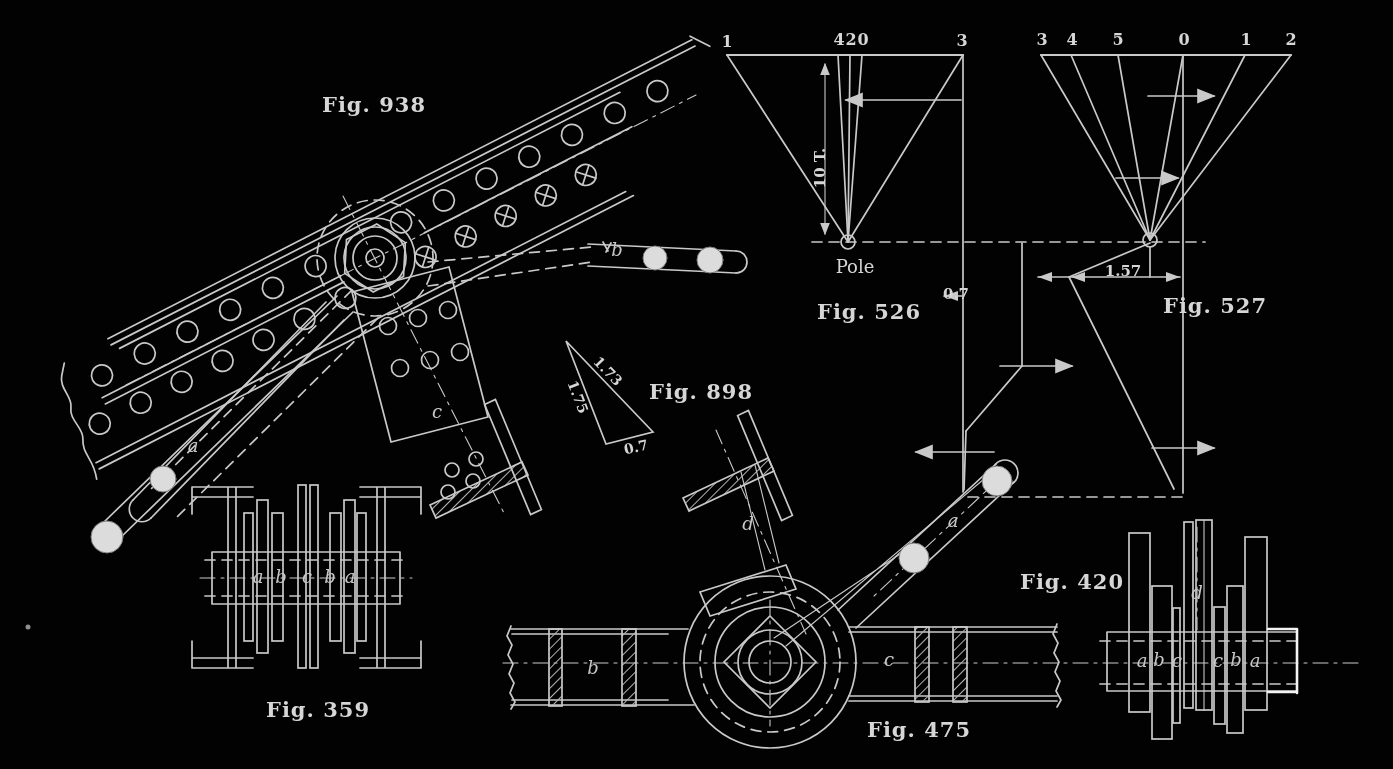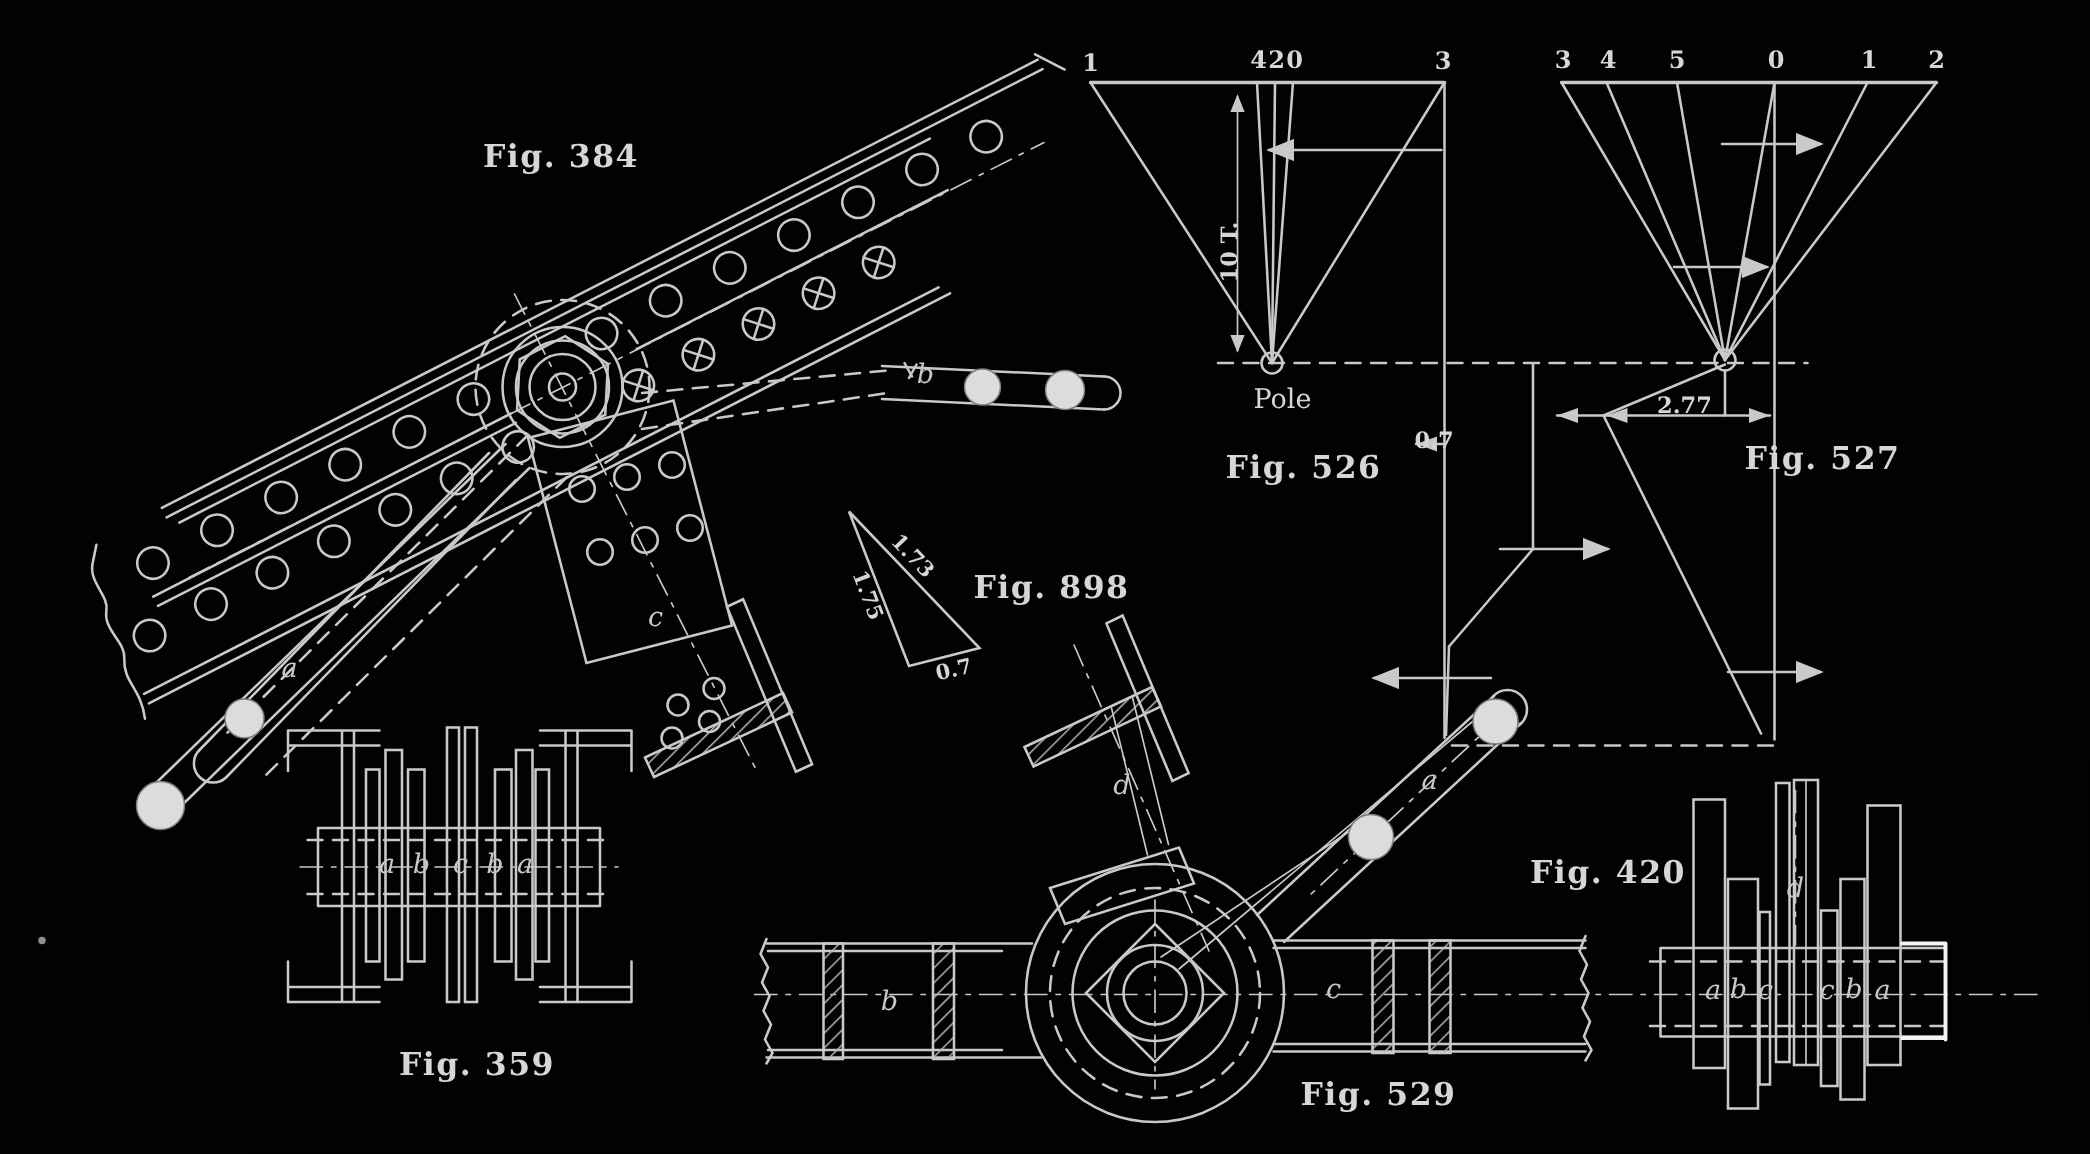--- a/index.html
+++ b/index.html
@@ -263,21 +263,21 @@
     <rect x="1214" y="607" width="11" height="117"></rect>
     <rect x="1227" y="586" width="16" height="147"></rect>
     <rect x="1245" y="537" width="22" height="173"></rect>
     <line class="dd thin" x1="1197" y1="527" x2="1197" y2="630"></line>
     <path class="bright" d="M1297,629 V693 M1268,629 H1297 M1268,692 H1297"></path>
   </g>
 
   <circle class="dot" cx="28" cy="627" r="2.5"></circle>
 </svg>
 
-<span class="t cap" style="left:374px;top:104px">Fig. 384</span>
+<span class="t cap" style="left:374px;top:104px">Fig. 938</span>
 <span class="t lt" style="left:193px;top:446px">a</span>
 <span class="t lt" style="left:617px;top:250px">b</span>
 <span class="t lt" style="left:437px;top:412px">c</span>
 
 <span class="t cap" style="left:318px;top:709px">Fig. 359</span>
 <span class="t lt" style="left:258px;top:577px">a</span>
 <span class="t lt" style="left:281px;top:577px">b</span>
 <span class="t lt" style="left:307px;top:577px">c</span>
 <span class="t lt" style="left:330px;top:577px">b</span>
 <span class="t lt" style="left:350px;top:577px">a</span>
@@ -293,28 +293,28 @@
 
 <span class="t dim" style="left:956px;top:294px">0.7</span>
 
 <span class="t cap" style="left:1215px;top:305px">Fig. 527</span>
 <span class="t num" style="left:1042px;top:40px">3</span>
 <span class="t num" style="left:1072px;top:40px">4</span>
 <span class="t num" style="left:1118px;top:40px">5</span>
 <span class="t num" style="left:1184px;top:40px">0</span>
 <span class="t num" style="left:1246px;top:40px">1</span>
 <span class="t num" style="left:1291px;top:40px">2</span>
-<span class="t dim" style="left:1123px;top:271px">2.77</span>
+<span class="t dim" style="left:1123px;top:271px">1.57</span>
 
 <span class="t cap" style="left:701px;top:391px">Fig. 898</span>
 <span class="t dim r46" style="left:608px;top:371px">1.73</span>
 <span class="t dim r69" style="left:578px;top:397px">1.75</span>
 <span class="t dim rm13" style="left:636px;top:447px">0.7</span>
 
-<span class="t cap" style="left:919px;top:729px">Fig. 529</span>
+<span class="t cap" style="left:919px;top:729px">Fig. 475</span>
 <span class="t lt" style="left:593px;top:668px">b</span>
 <span class="t lt" style="left:889px;top:660px">c</span>
 <span class="t lt" style="left:748px;top:524px">d</span>
 <span class="t lt" style="left:953px;top:521px">a</span>
 
 <span class="t cap" style="left:1072px;top:581px">Fig. 420</span>
 <span class="t lt" style="left:1197px;top:593px">d</span>
 <span class="t lt" style="left:1142px;top:661px">a</span>
 <span class="t lt" style="left:1159px;top:660px">b</span>
 <span class="t lt" style="left:1177px;top:661px">c</span>

